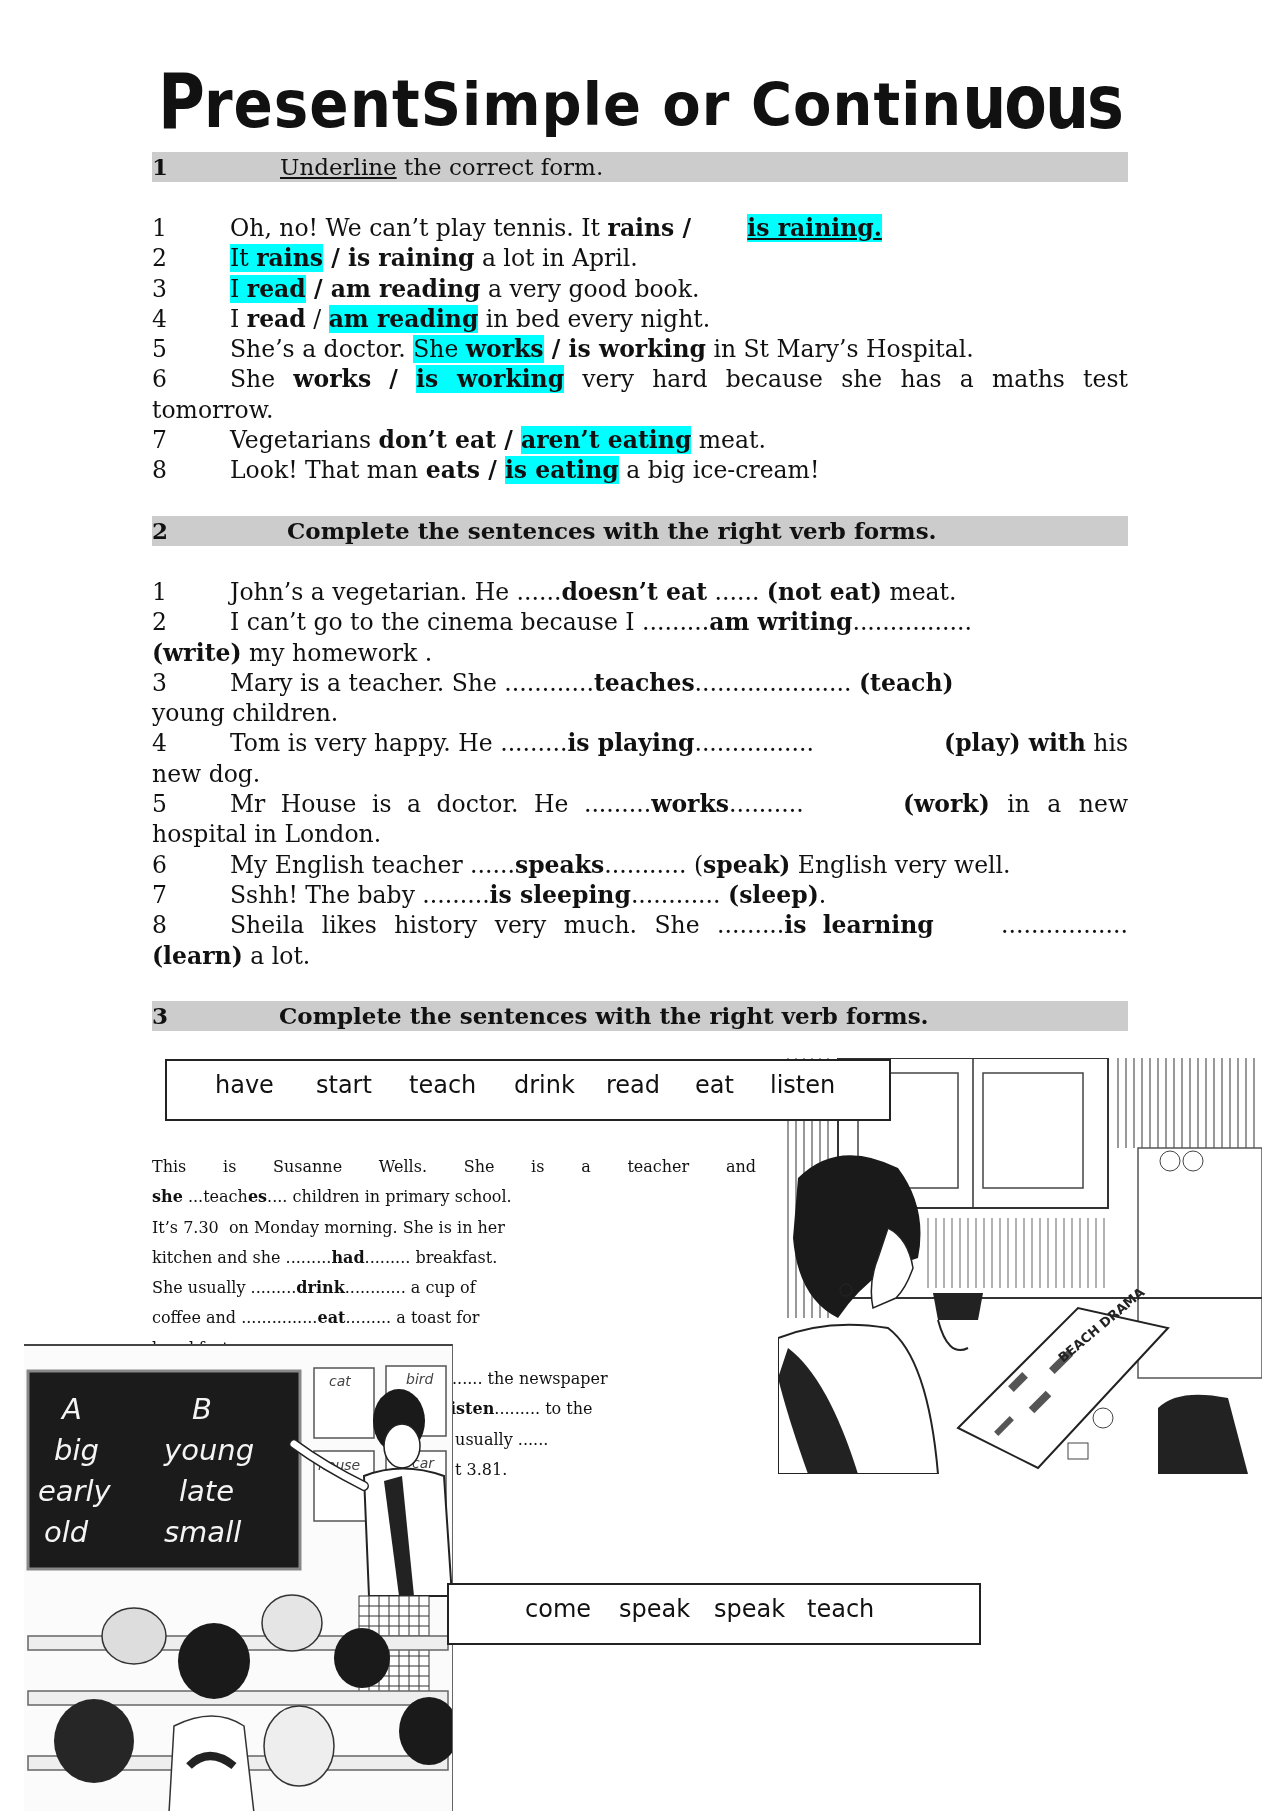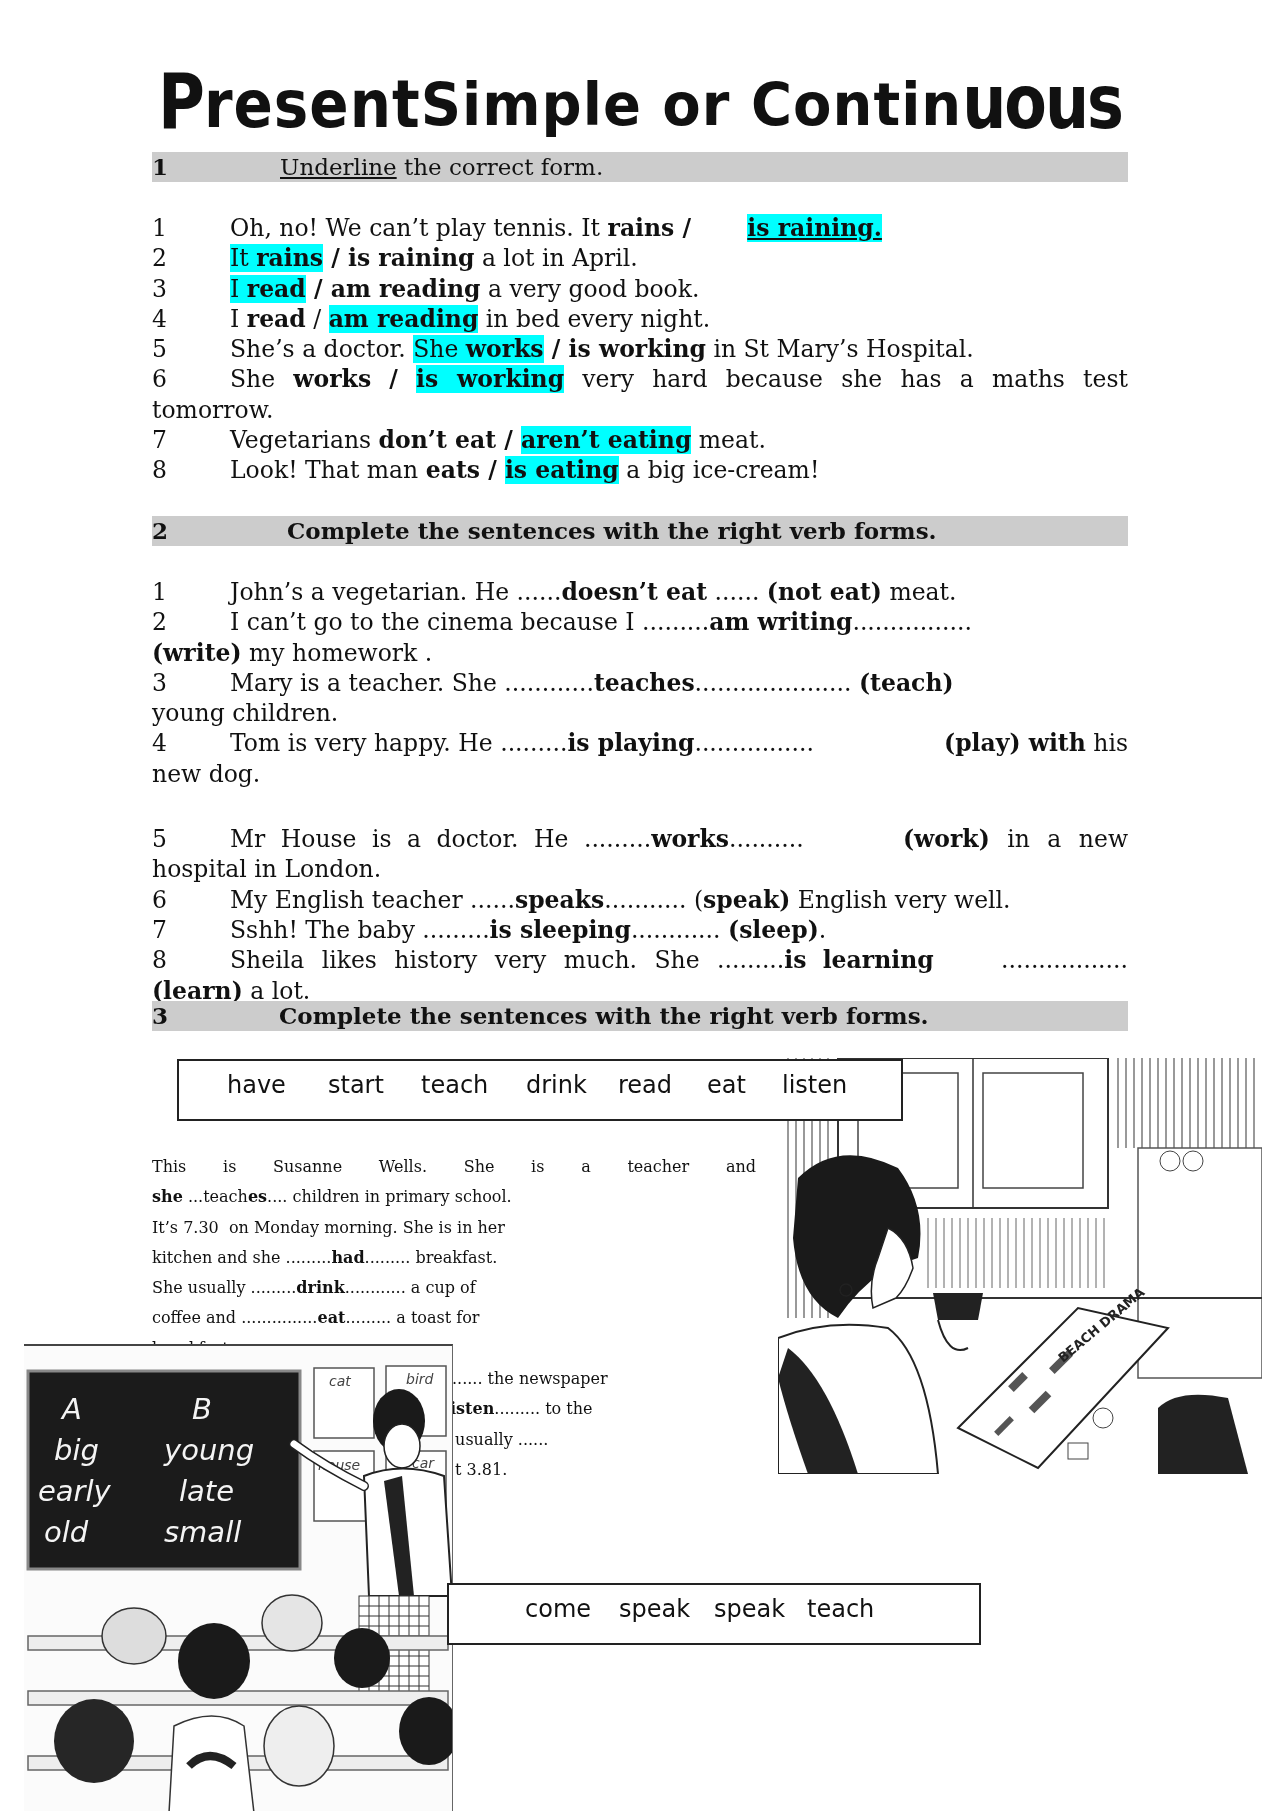--- a/index.html
+++ b/index.html
@@ -76,21 +76,21 @@
 
   <div class="line"><span class="n">3</span><span>Mary is a teacher. She ............</span><b>teaches</b><span>..................... </span><b>(teach)</b></div>
   <div class="line"><span>young children.</span></div>
 
   <div class="line" style="display:flex;justify-content:space-between;align-items:flex-end;">
       <span><span class="n">4</span><span>Tom is very happy. He .........</span><b>is playing</b><span>................ </span></span>
       <span><b>(play) with</b><span> his</span></span>
     </div>
   <div class="line"><span>new dog.</span></div>
 
-  <div class="line" style="display:flex;justify-content:space-between;margin-top:35px;">
+  <div class="line" style="display:flex;justify-content:space-between;">
       <span><span class="n">5</span><span style="word-spacing:8px">Mr House is a doctor. He .........</span><b>works</b><span>.......... </span></span>
       <span style="word-spacing:10px"><b>(work)</b><span> in a new</span></span>
     </div>
   <div class="line"><span>hospital in London.</span></div>
 
   <div class="line"><span class="n">6</span><span>My English teacher ......</span><b>speaks</b><span>........... (</span><b>speak)</b><span> English very well.</span></div>
 
   <div class="line"><span class="n">7</span><span>Sshh! The baby .........</span><b>is sleeping</b><span>............ </span><b>(sleep)</b><span>.</span></div>
 
   <div class="line" style="display:flex;justify-content:space-between;">
@@ -191,21 +191,21 @@
       <rect x="215" y="365" width="22" height="6" transform="rotate(-45 226 368)"></rect>
     </g>
     <text x="285" y="305" font-family="DejaVu Sans, sans-serif" font-size="13" font-weight="bold" fill="#222" transform="rotate(-40 285 305)">BEACH DRAMA</text>
 
     <path d="M380 350 Q400 330 450 340 L470 416 L380 416 Z" fill="#222"></path>
     <circle cx="325" cy="360" r="10" fill="none" stroke="#444"></circle>
     <rect x="290" y="385" width="20" height="16" fill="none" stroke="#444"></rect>
   </svg>
 </div>
 
-<div class="wordbox" style="left:177px;top:1059px;width:722px;height:58px;">
+<div class="wordbox" style="left:165px;top:1059px;width:722px;height:58px;">
   <span style="left:48px">have</span>
   <span style="left:149px">start</span>
   <span style="left:242px">teach</span>
   <span style="left:347px">drink</span>
   <span style="left:439px">read</span>
   <span style="left:528px">eat</span>
   <span style="left:603px">listen</span>
 </div>
 
 <div class="para" style="top:1152px;">

